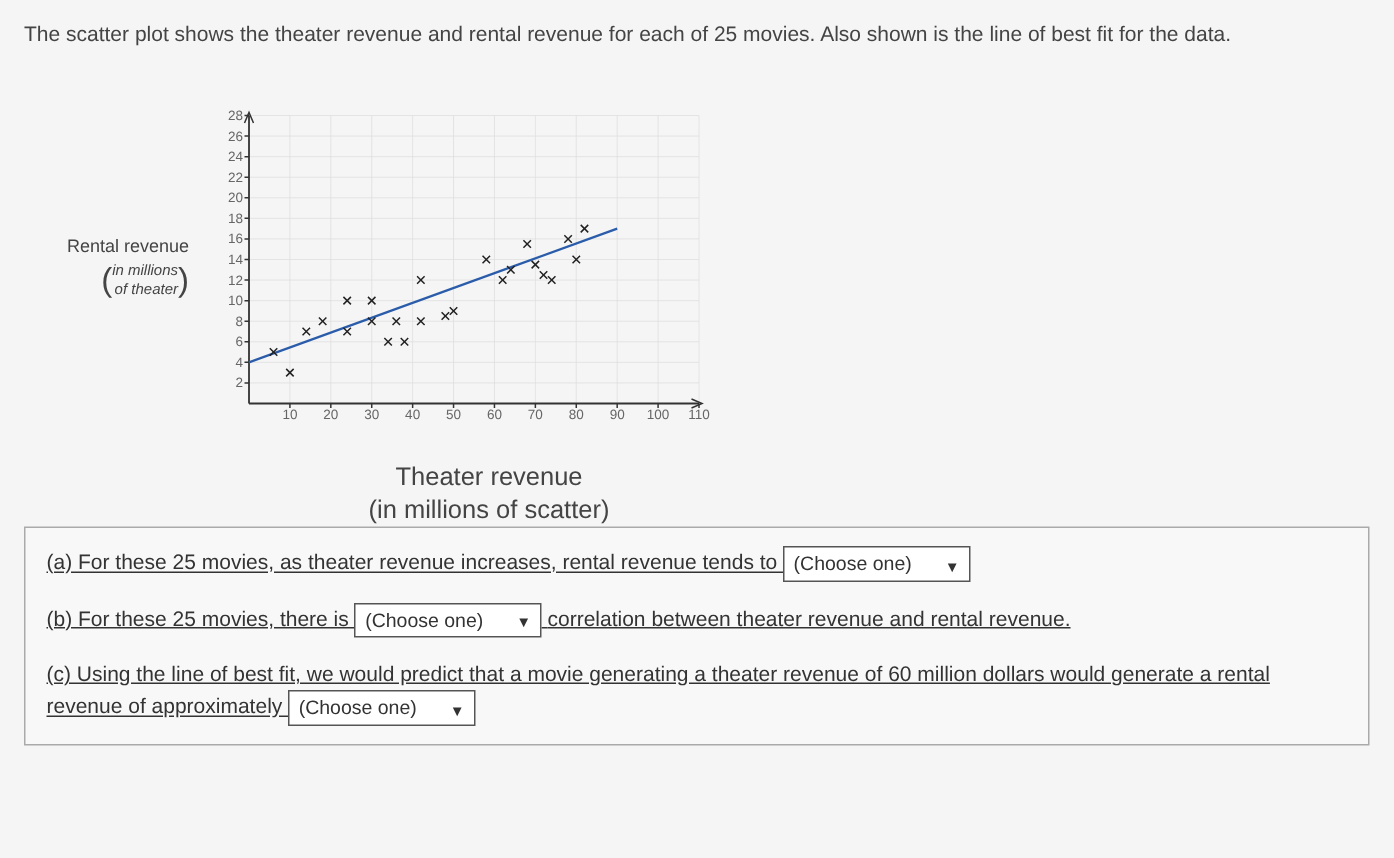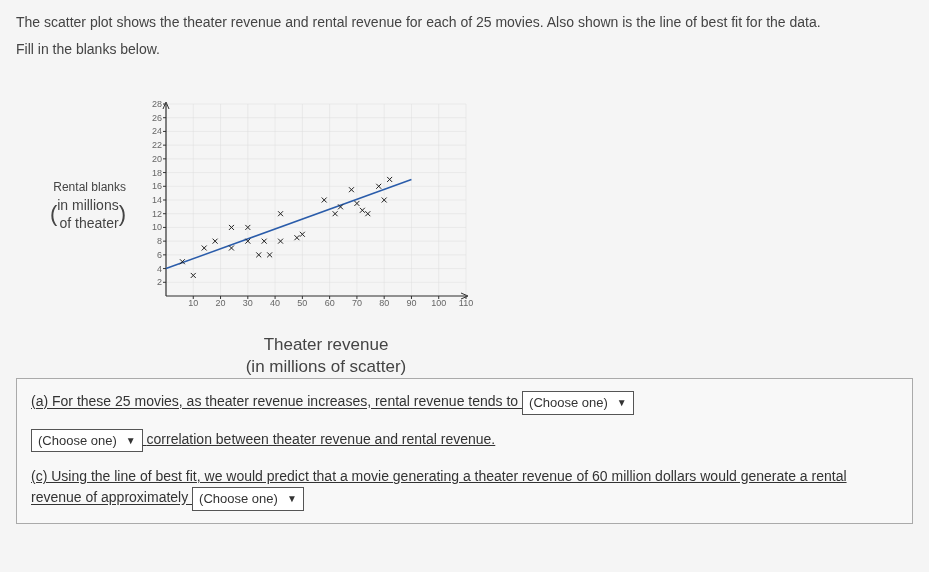--- a/index.html
+++ b/index.html
@@ -44,43 +44,42 @@
       border: 1px solid #aaa;
       padding: 12px 14px;
       background: #f8f8f8;
       color: #333;
       text-decoration: underline;
     }
     .q { margin-bottom: 14px; line-height: 1.5; }
     .q:last-child { margin-bottom: 0; }
     .dropdown {
       display: inline-flex;
-      align-items: center;
+      align-items: flex-end;
       border: 1px solid #555;
       padding: 1px 6px;
       background: #fff;
       font-size: 13px;
-      gap: 9px;
+      gap: 22px;
       vertical-align: middle;
     }
     .dropdown .arrow { font-size: 10px; }
     .tick-label { font-size: 9px; fill: #666; font-family: Arial, sans-serif; }
   </style>
 </head>
 <body>
 
 <div class="intro">
   <div>The scatter plot shows the theater revenue and rental revenue for each of 25 movies. Also shown is the line of best fit for the data.</div>
-  <div style="margin-top:6px;">Fill in the blanks below.</div>
 </div>
 
 <div class="chart-row">
   <div class="yaxis-label">
-    <div>Rental blanks</div>
-    <span style="font-size:22px; vertical-align:middle;">(</span><span class="paren" style="font-size:14px;"><span>in millions</span><br><span>of theater</span></span><span style="font-size:22px; vertical-align:middle;">)</span>
+    <div>Rental revenue</div>
+    <span style="font-size:22px; vertical-align:middle;">(</span><span class="paren" style="font-size:10px;font-style:italic;"><span>in millions</span><br><span>of theater</span></span><span style="font-size:22px; vertical-align:middle;">)</span>
   </div>
 
   <div class="chart-wrap">
     <svg class="chart" id="chart-svg" width="340" height="220">
         <line x1="30" y1="8" x2="30" y2="200" stroke="#ddd" stroke-width="0.5"></line>
         <line x1="57.27272727272727" y1="8" x2="57.27272727272727" y2="200" stroke="#ddd" stroke-width="0.5"></line>
         <line x1="84.54545454545455" y1="8" x2="84.54545454545455" y2="200" stroke="#ddd" stroke-width="0.5"></line>
         <line x1="111.81818181818181" y1="8" x2="111.81818181818181" y2="200" stroke="#ddd" stroke-width="0.5"></line>
         <line x1="139.0909090909091" y1="8" x2="139.0909090909091" y2="200" stroke="#ddd" stroke-width="0.5"></line>
         <line x1="166.36363636363635" y1="8" x2="166.36363636363635" y2="200" stroke="#ddd" stroke-width="0.5"></line>
@@ -221,20 +220,21 @@
 
 <div class="questions">
   <div class="q">
     <span>(a) For these 25 movies, as theater revenue increases, rental revenue tends to </span>
     <span class="dropdown">
       <span>(Choose one)</span>
       <span class="arrow">▼</span>
     </span>
   </div>
   <div class="q">
+    <span>(b) For these 25 movies, there is </span>
     <span class="dropdown">
       <span>(Choose one)</span>
       <span class="arrow">▼</span>
     </span>
     <span> correlation between theater revenue and rental revenue.</span>
   </div>
   <div class="q">
     <span>(c) Using the line of best fit, we would predict that a movie generating a theater revenue of 60 million dollars would generate a rental revenue of approximately </span>
     <span class="dropdown">
       <span>(Choose one)</span>

